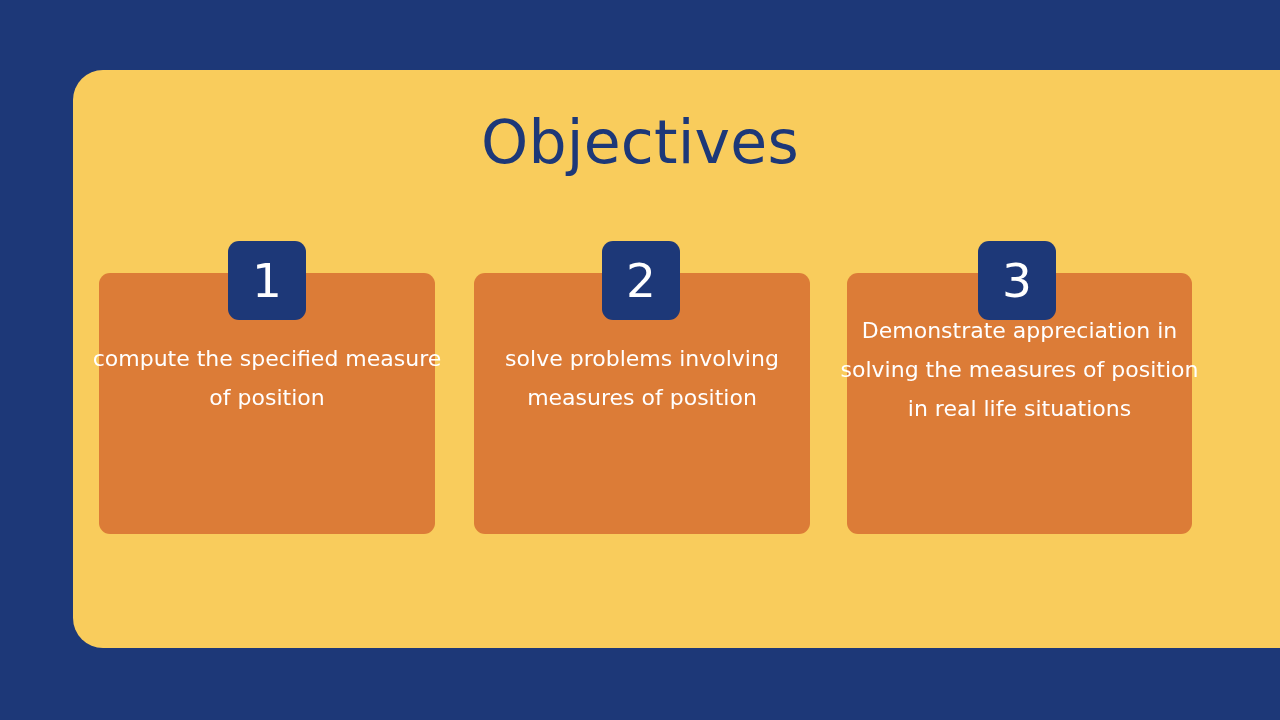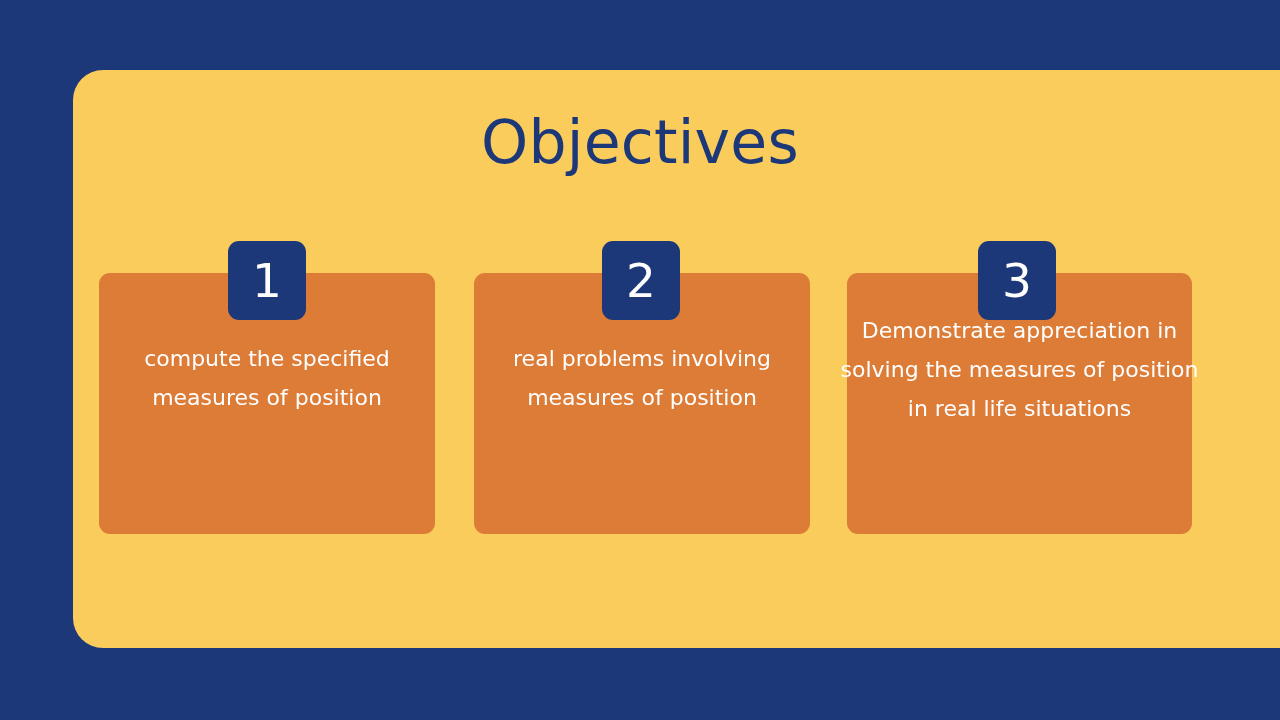--- a/index.html
+++ b/index.html
@@ -108,26 +108,26 @@
 <div id="slide">
 
   <div id="panel">
 
     <div id="slide-title">Objectives</div>
 
     <div id="cards">
 
       <div class="card c1">
         <div class="badge">1</div>
-        <div class="card-text">compute the specified measures of position</div>
+        <div class="card-text">compute the specified measure of position</div>
       </div>
 
       <div class="card c2">
         <div class="badge">2</div>
-        <div class="card-text">real problems involving measures of position</div>
+        <div class="card-text">solve problems involving measures of position</div>
       </div>
 
       <div class="card c3">
         <div class="badge">3</div>
         <div class="card-text">Demonstrate appreciation in solving the measures of position in real life situations</div>
       </div>
 
     </div>
   </div>
 </div>

